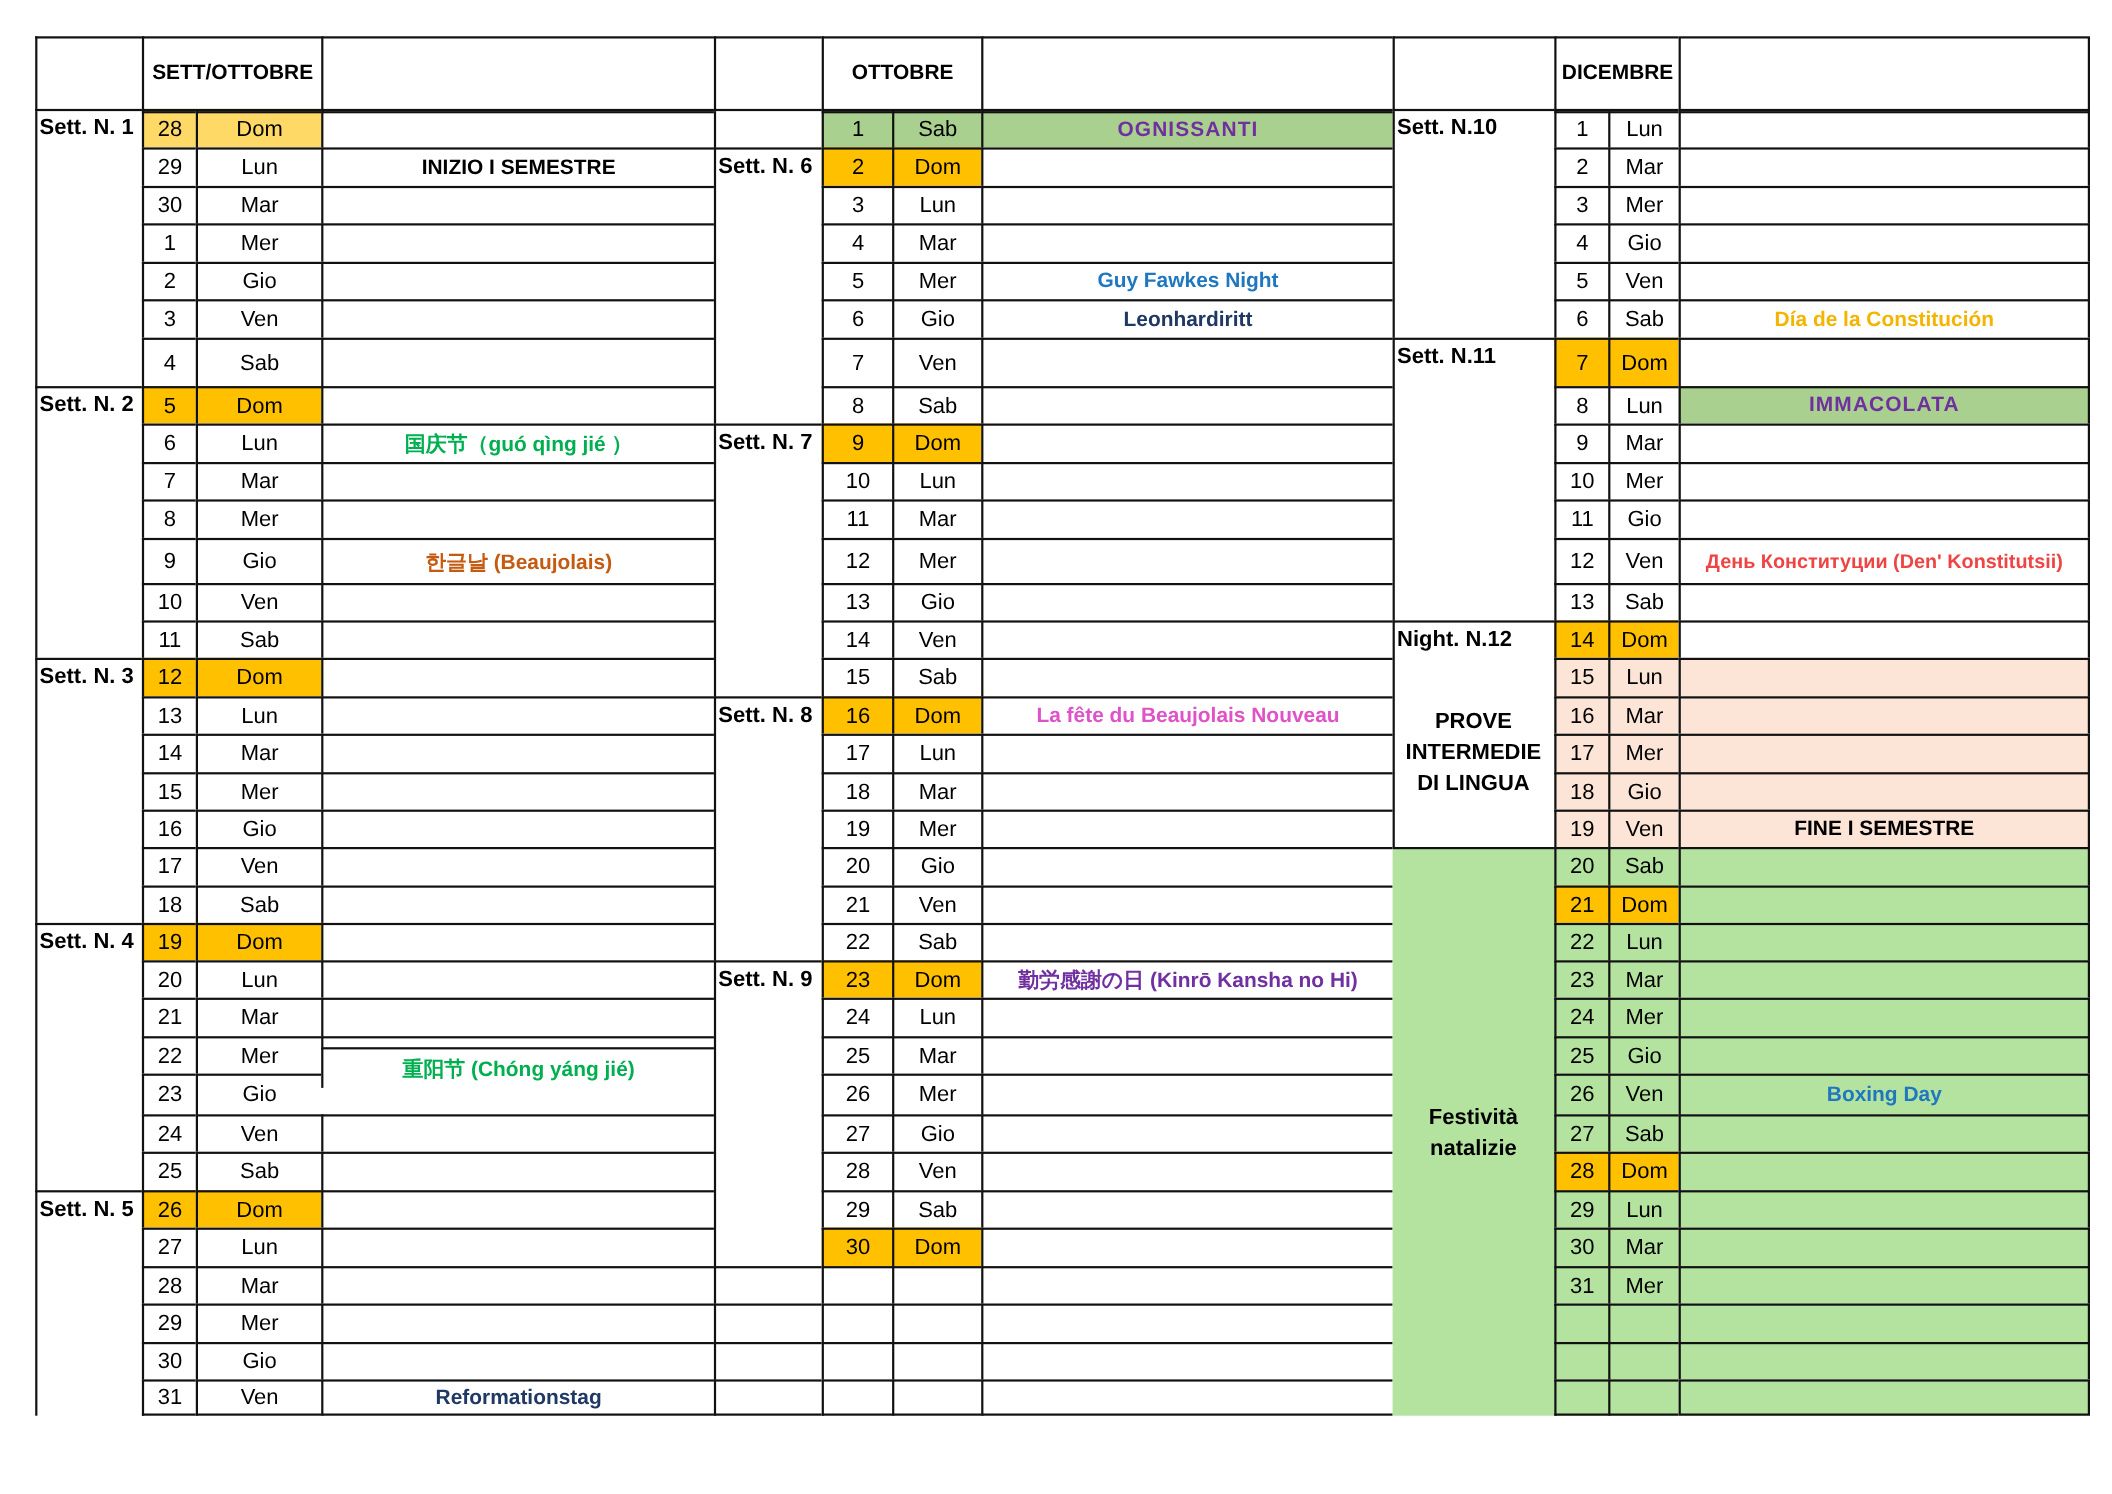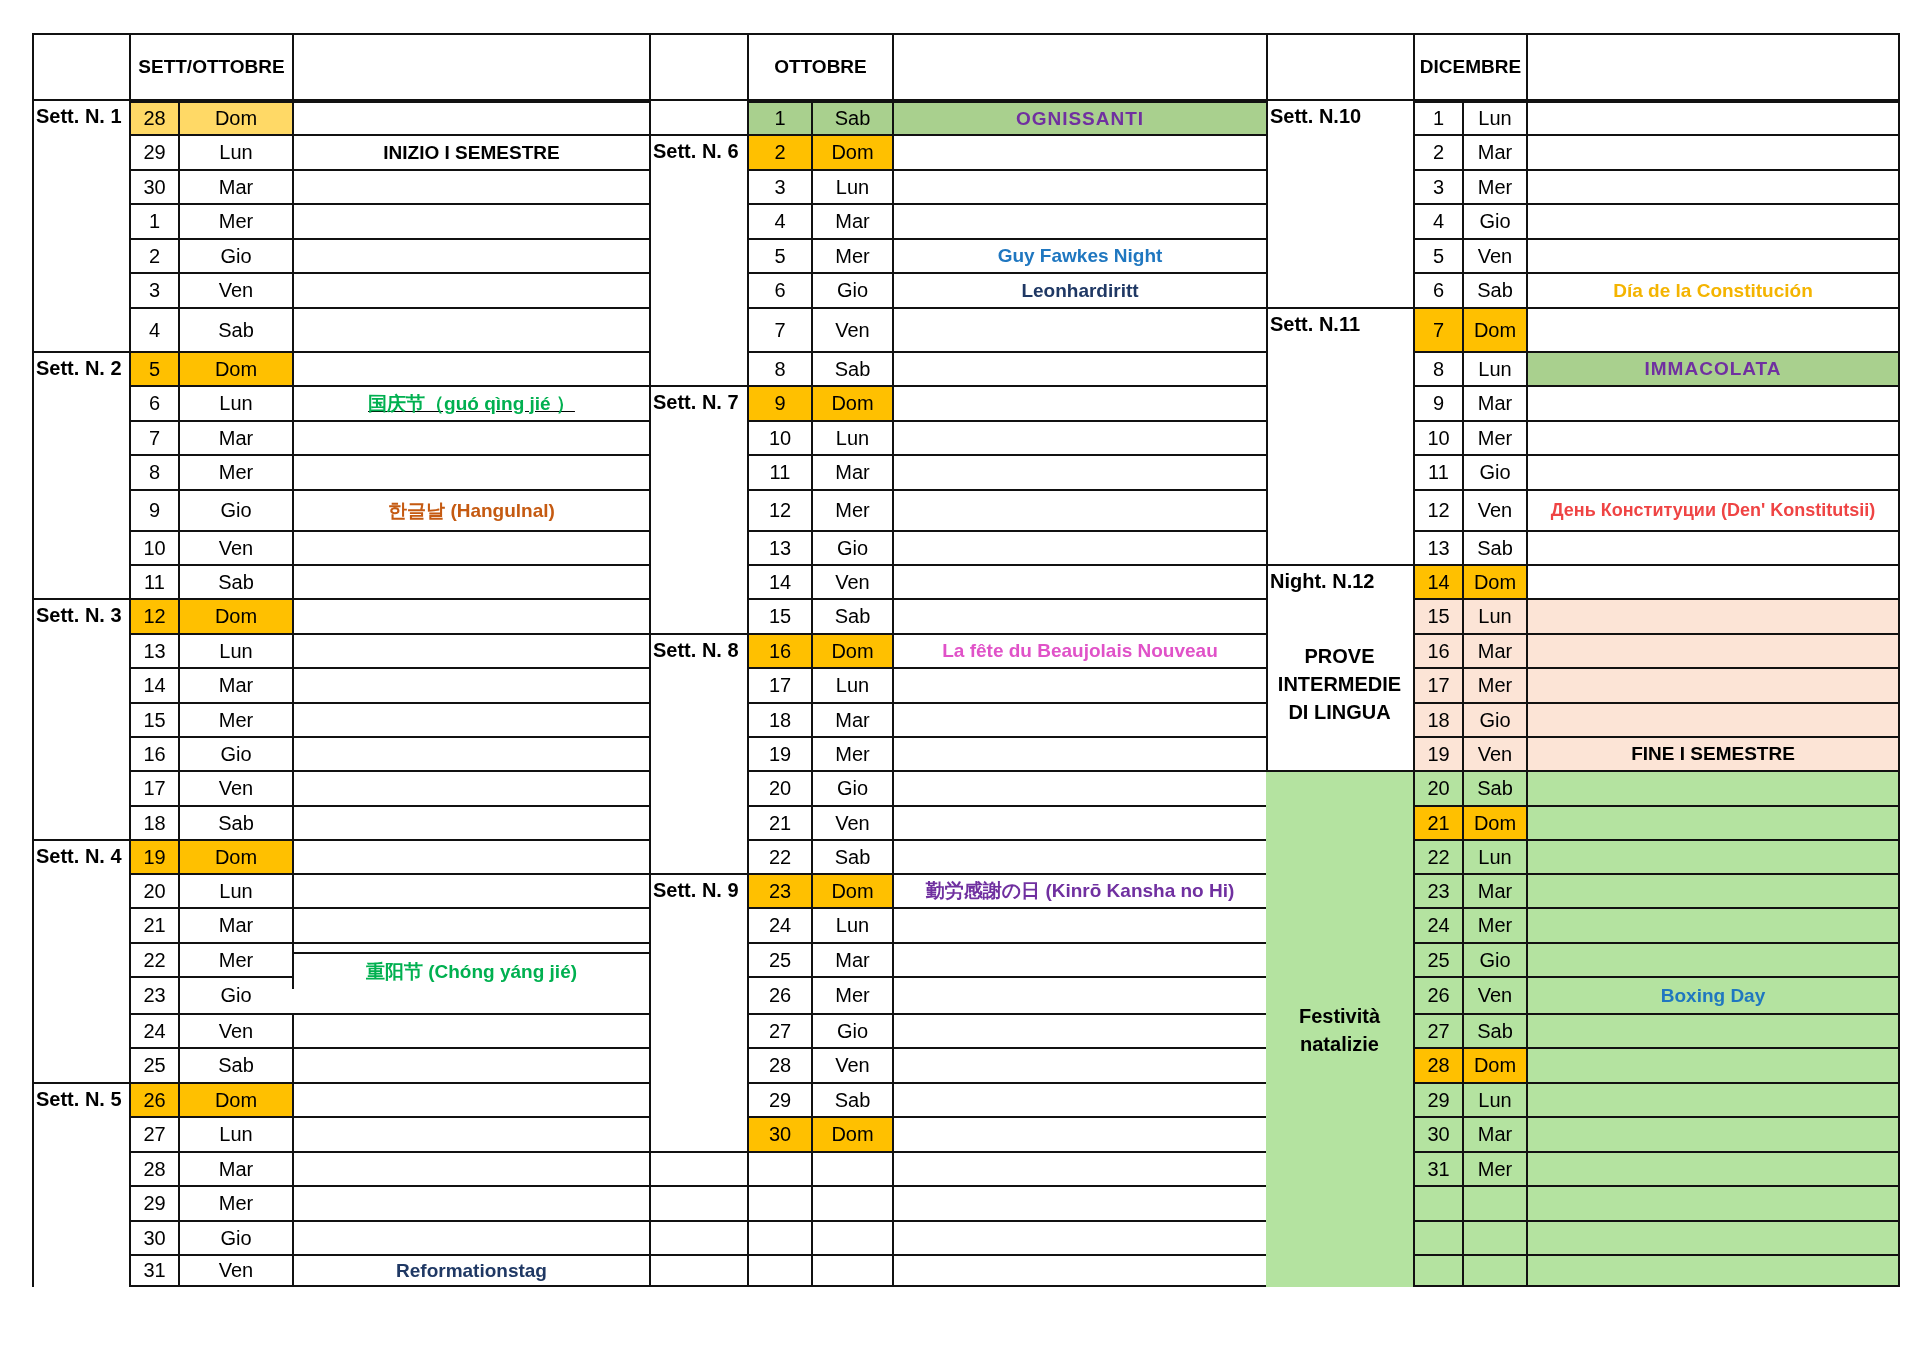--- a/index.html
+++ b/index.html
@@ -106,21 +106,21 @@
     <div class="cell num bt bl" style="left: 178px; top: 351px; width: 114px; height: 34px; background: rgb(255, 192, 0);">
       <span>Dom</span>
     </div>
     <div class="cell note bt bl" style="left: 292px; top: 351px; width: 357px; height: 34px; background: rgb(255, 255, 255);"></div>
     <div class="cell num bt bl" style="left: 129px; top: 385px; width: 49px; height: 35px; background: rgb(255, 255, 255);">
       <span>6</span>
     </div>
     <div class="cell num bt bl" style="left: 178px; top: 385px; width: 114px; height: 35px; background: rgb(255, 255, 255);">
       <span>Lun</span>
     </div>
-    <div class="cell note bt bl" style="left: 292px; top: 385px; width: 357px; height: 35px; background: rgb(255, 255, 255); text-decoration: underline;">
+    <div class="cell note bt bl" style="left: 292px; top: 385px; width: 357px; height: 35px; background: rgb(255, 255, 255);">
       <span style="color: rgb(0, 176, 80);">国庆节（guó qìng jié ）</span>
     </div>
     <div class="cell num bt bl" style="left: 129px; top: 420px; width: 49px; height: 34px; background: rgb(255, 255, 255);">
       <span>7</span>
     </div>
     <div class="cell num bt bl" style="left: 178px; top: 420px; width: 114px; height: 34px; background: rgb(255, 255, 255);">
       <span>Mar</span>
     </div>
     <div class="cell note bt bl" style="left: 292px; top: 420px; width: 357px; height: 34px; background: rgb(255, 255, 255);"></div>
     <div class="cell num bt bl" style="left: 129px; top: 454px; width: 49px; height: 35px; background: rgb(255, 255, 255);">
@@ -130,21 +130,21 @@
       <span>Mer</span>
     </div>
     <div class="cell note bt bl" style="left: 292px; top: 454px; width: 357px; height: 35px; background: rgb(255, 255, 255);"></div>
     <div class="cell num bt bl" style="left: 129px; top: 489px; width: 49px; height: 41px; background: rgb(255, 255, 255);">
       <span>9</span>
     </div>
     <div class="cell num bt bl" style="left: 178px; top: 489px; width: 114px; height: 41px; background: rgb(255, 255, 255);">
       <span>Gio</span>
     </div>
     <div class="cell note bt bl" style="left: 292px; top: 489px; width: 357px; height: 41px; background: rgb(255, 255, 255);">
-      <span style="color: rgb(197, 90, 17);">한글날 (Hangulnal)</span>
+      <span style="color: rgb(197, 90, 17);">한글날 (Beaujolais)</span>
     </div>
     <div class="cell num bt bl" style="left: 129px; top: 530px; width: 49px; height: 34px; background: rgb(255, 255, 255);">
       <span>10</span>
     </div>
     <div class="cell num bt bl" style="left: 178px; top: 530px; width: 114px; height: 34px; background: rgb(255, 255, 255);">
       <span>Ven</span>
     </div>
     <div class="cell note bt bl" style="left: 292px; top: 530px; width: 357px; height: 34px; background: rgb(255, 255, 255);"></div>
     <div class="cell num bt bl" style="left: 129px; top: 564px; width: 49px; height: 34px; background: rgb(255, 255, 255);">
       <span>11</span>

